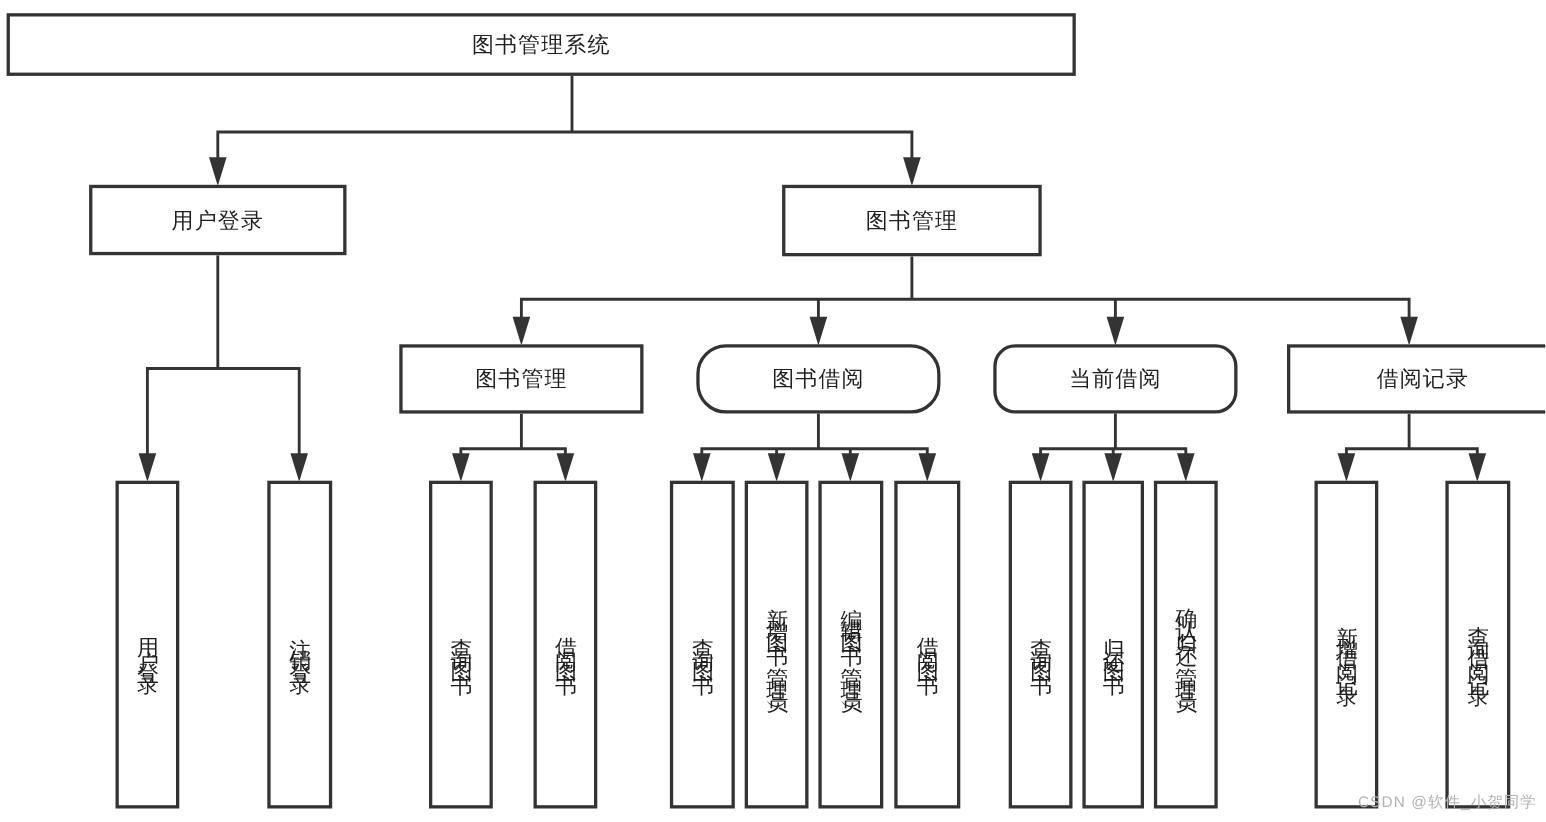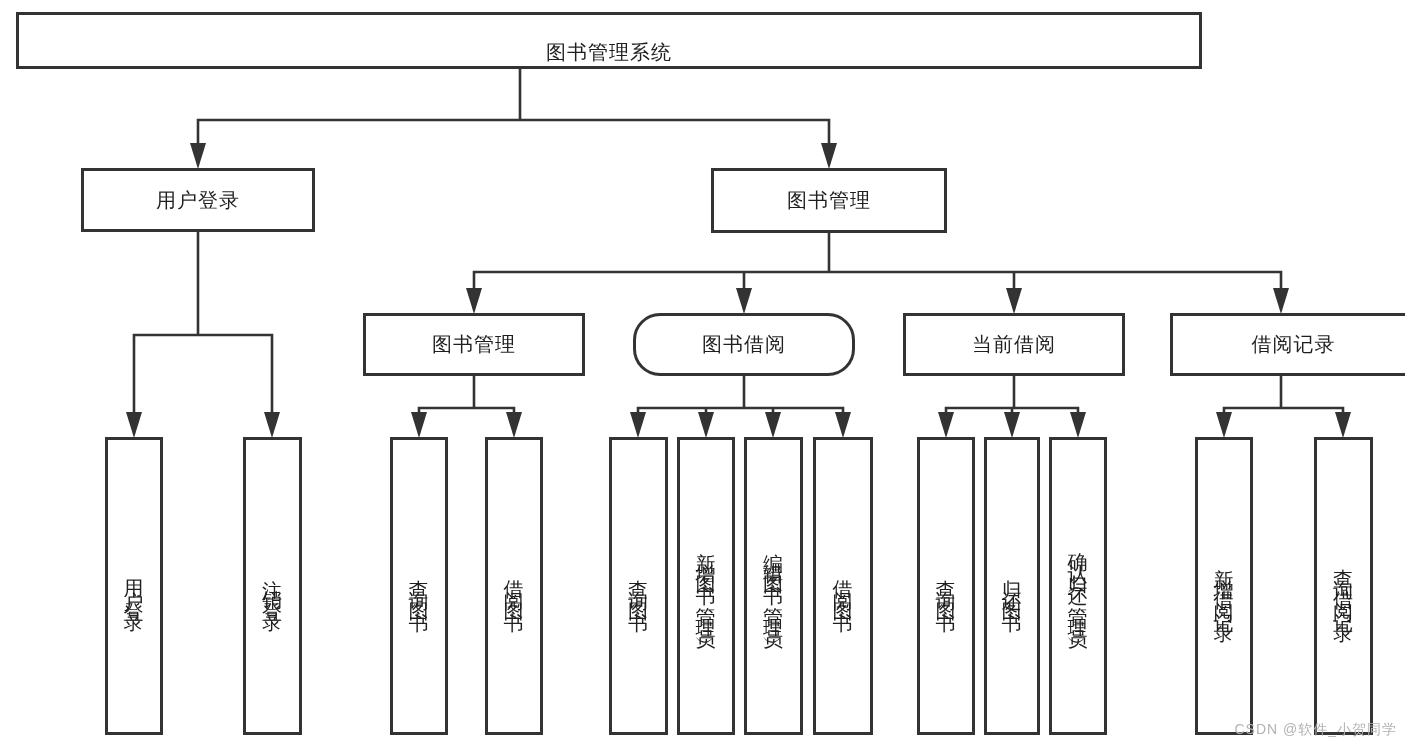--- a/index.html
+++ b/index.html
@@ -88,38 +88,38 @@
       <polygon points="765,412 781,412 773,438"></polygon>
       <polygon points="835,412 851,412 843,438"></polygon>
       <polygon points="938,412 954,412 946,438"></polygon>
       <polygon points="1004,412 1020,412 1012,438"></polygon>
       <polygon points="1070,412 1086,412 1078,438"></polygon>
       <polygon points="1216,412 1232,412 1224,438"></polygon>
       <polygon points="1335,412 1351,412 1343,438"></polygon>
     </g>
   </svg>
 
-  <div class="node node-h" style="left:16px; top:12px; width:1186px; height:57px;align-items:flex-end;">
+  <div class="node node-h" style="left:6px; top:12px; width:972px; height:57px;">
     <span>图书管理系统</span>
   </div>
 
   <div class="node node-h" style="left:81px; top:168px; width:234px; height:64px;">
     <span>用户登录</span>
   </div>
   <div class="node node-h" style="left:711px; top:168px; width:236px; height:65px;">
     <span>图书管理</span>
   </div>
 
   <div class="node node-h" style="left:363px; top:313px; width:222px; height:63px;">
     <span>图书管理</span>
   </div>
   <div class="node node-h" style="left:633px; top:313px; width:222px; height:63px;border-radius:27px;">
     <span>图书借阅</span>
   </div>
-  <div class="node node-h" style="left:903px; top:313px; width:222px; height:63px;">
+  <div class="node node-h" style="left:903px; top:313px; width:222px; height:63px;border-radius:20px;">
     <span>当前借阅</span>
   </div>
   <div class="node node-h" style="left:1170px; top:313px; width:247px; height:63px;">
     <span>借阅记录</span>
   </div>
 
   <div class="node node-v" style="left:105px; top:437px; width:58px; height:298px;">
     <span class="vlabel">用户登录</span>
   </div>
   <div class="node node-v" style="left:243px; top:437px; width:59px; height:298px;">

